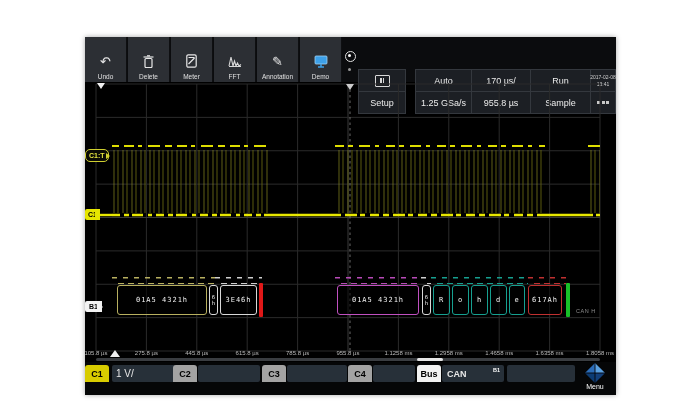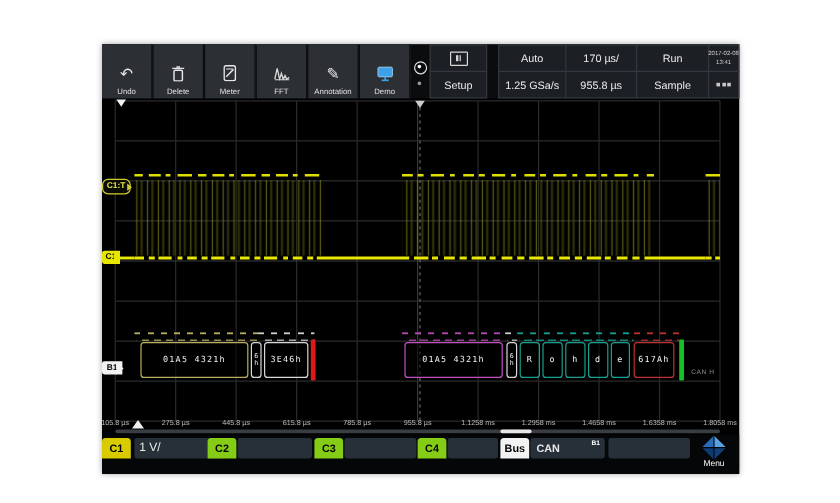--- a/index.html
+++ b/index.html
@@ -8,21 +8,21 @@
   .screen{position:absolute;left:85px;top:37px;width:531px;height:358px;background:#000;box-shadow:0 0 5px rgba(0,0,0,.35);}
 
   
   .header{position:absolute;left:0;top:0;width:531px;height:45px;background:#0b0c0e;}
   .tbtn{position:absolute;top:0;height:45px;width:42px;background:#2c2f34;border-right:1px solid #0e0f11;box-sizing:border-box;
         display:flex;flex-direction:column;align-items:center;justify-content:flex-end;padding-bottom:2px;cursor:pointer;}
   .ticon{height:22px;display:flex;align-items:center;justify-content:center;color:#e8e8e8;font-size:13px;line-height:1;}
   .tlabel{font-size:6.5px;color:#e0e0e0;margin-top:1px;white-space:nowrap;}
   .statcol{position:absolute;top:0;height:45px;}
   .scell{position:absolute;left:0;right:0;box-sizing:border-box;border:1px solid #34383e;background:#1c1f24;color:#ececec;
-         font-size:9px;display:flex;align-items:center;justify-content:center;white-space:nowrap;cursor:pointer;}
+         font-size:9px;display:flex;align-items:center;justify-content:center;white-space:nowrap;cursor:pointer;margin-top:32px;}
   .scell.top{top:0;height:23px;}
   .scell.bot{top:22px;height:23px;}
   .datecell{flex-direction:column;font-size:5px;color:#cfcfcf;line-height:1.4;cursor:default;}
   .reccircle{position:absolute;left:260px;top:14px;width:9px;height:9px;border:1.5px solid #e0e0e0;border-radius:50%;}
   .reccircle::after{content:"";position:absolute;left:2.2px;top:2.2px;width:3px;height:3px;background:#fff;border-radius:50%;}
   .recdot{position:absolute;left:263px;top:31px;width:3px;height:3px;background:#9a9a9a;border-radius:50%;}
   .miniscreen{width:13px;height:10px;border:1px solid #d8d8d8;border-radius:1px;display:flex;align-items:center;justify-content:center;gap:1px;}
   .miniscreen i{display:block;width:1.5px;height:5px;background:#d8d8d8;}
   .keypadicon{display:flex;gap:1.5px;}
   .keypadicon i{display:block;width:3px;height:3px;background:#c8c8c8;}
@@ -49,21 +49,21 @@
   .time-axis{position:absolute;left:0;top:313px;width:531px;height:9px;}
   .taxis-label{position:absolute;top:0;transform:translateX(-50%);font-size:6px;color:#b8b8b8;white-space:nowrap;}
   .scrollbar{position:absolute;left:11px;top:321px;width:504px;height:3px;background:#3a3d41;border-radius:2px;}
   .scroll-thumb{position:absolute;left:321px;top:0;width:26px;height:3px;background:#e6e6e6;border-radius:2px;cursor:grab;}
 
   
   .bottombar{position:absolute;left:0;top:325px;width:531px;height:33px;background:#050607;}
   .chtab{position:absolute;top:3px;height:17px;width:24px;border-radius:3px 3px 0 0;font-size:9px;font-weight:bold;color:#000;
          display:flex;align-items:center;justify-content:center;cursor:pointer;}
   .tab-yellow{background:#d8cc00;}
-  .tab-gray{background:#84cc16;text-align:center;}
+  .tab-gray{background:#a3a3a3;text-align:center;}
   .tab-white{background:#f2f2f2;}
   .chpanel{position:absolute;top:3px;height:17px;background:#273039;border-radius:2px;color:#e8e8e8;box-sizing:border-box;cursor:pointer;}
   .c1panel{display:flex;align-items:center;justify-content:space-between;padding:0 4px;}
   .c1scale{font-size:10px;}
   .c1probe{display:flex;flex-direction:column;align-items:flex-end;line-height:1.1;color:#aeb6bd;}
   .c1probe .p1{font-size:5.5px;}
   .c1probe .p2{font-size:5px;}
   .buspanel{display:flex;align-items:center;padding:0 5px;font-size:9px;font-weight:bold;}
   .busbadge{position:absolute;right:4px;top:2px;font-size:5.5px;font-weight:bold;color:#fff;}
   .menuwrap{position:absolute;right:6px;top:0px;width:30px;height:33px;display:flex;flex-direction:column;align-items:center;cursor:pointer;}

